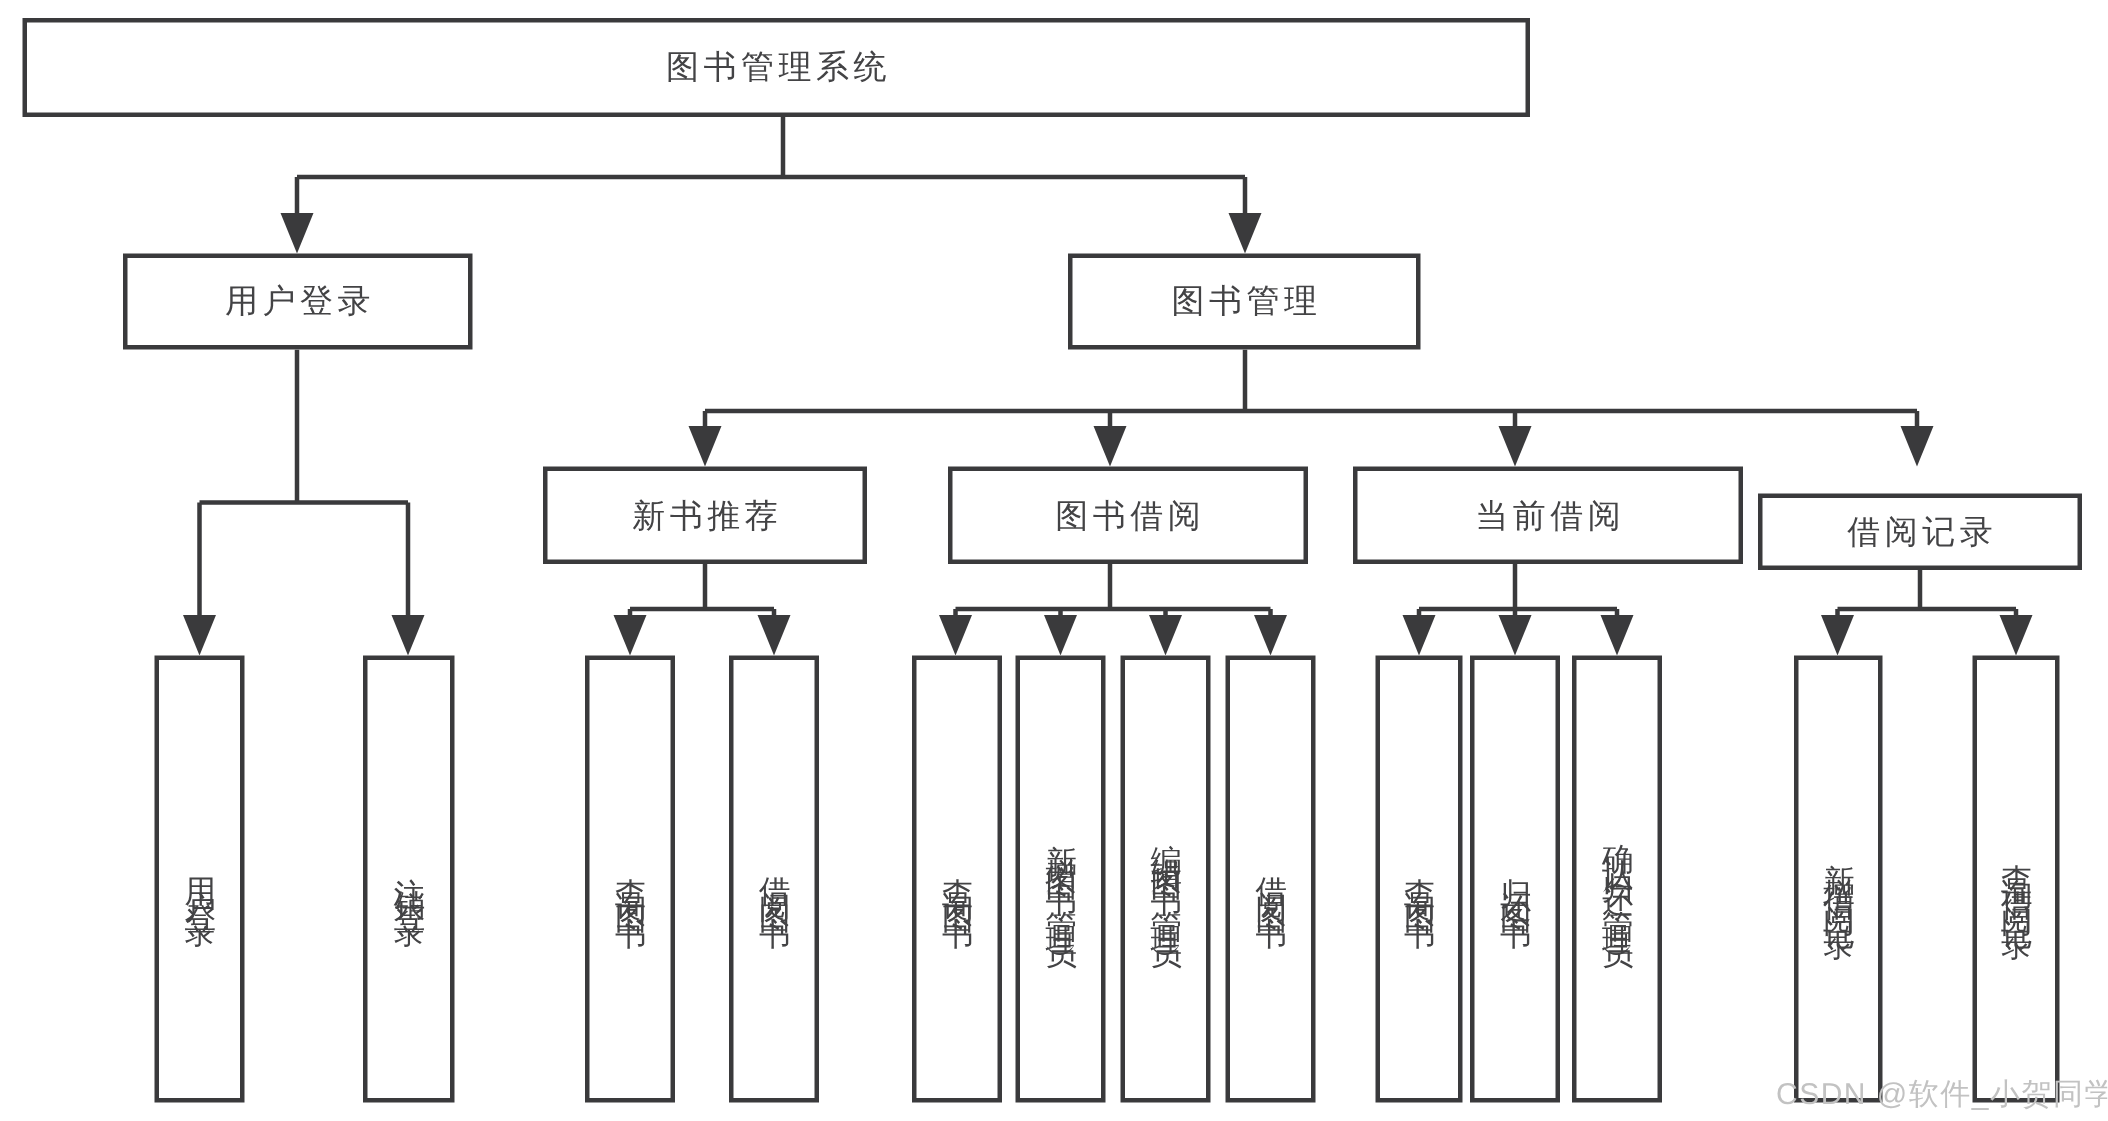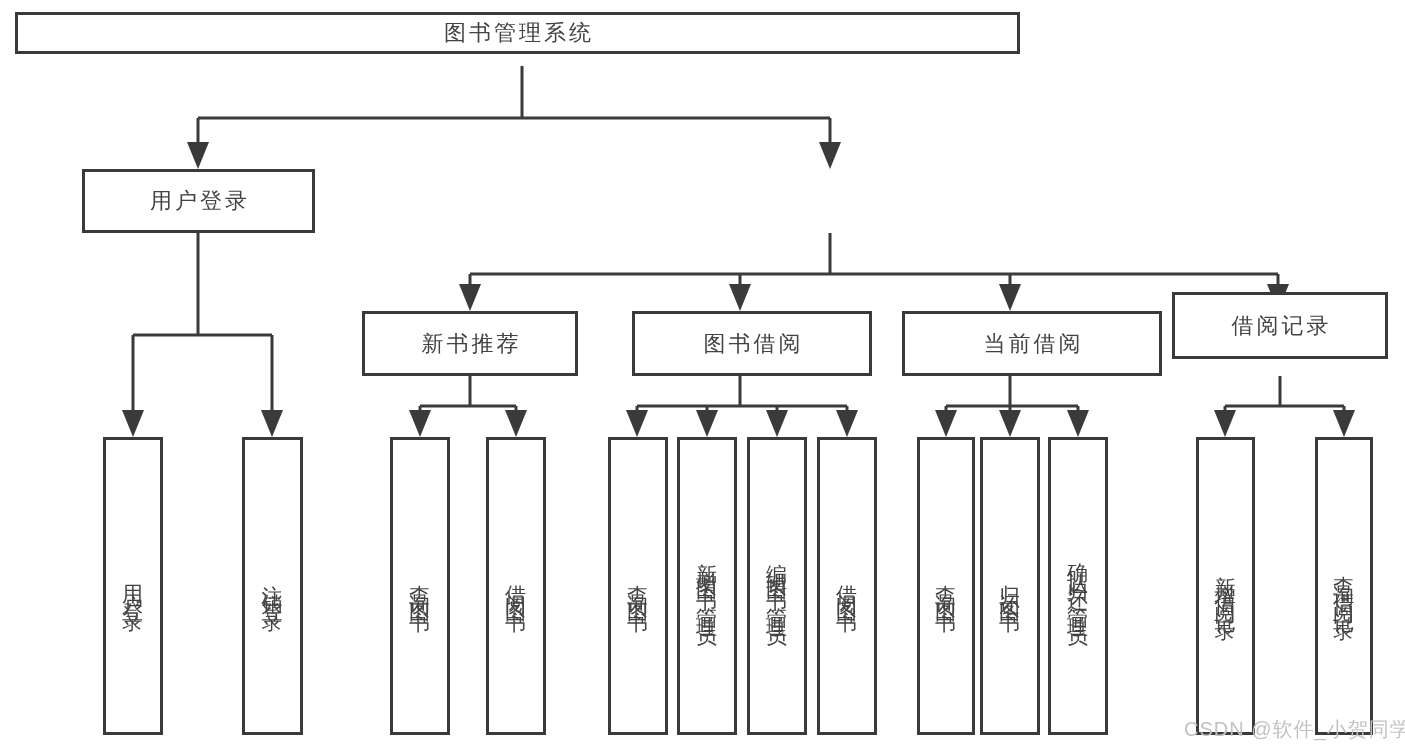--- a/index.html
+++ b/index.html
@@ -107,38 +107,41 @@
       <polygon points="1010,437 999,410 1021,410"></polygon>
       <polygon points="1078,437 1067,410 1089,410"></polygon>
     </g>
     <g>
       <path d="M1280 376 V406 M1225 406 H1344 M1225 406 V426 M1344 406 V426"></path>
       <polygon points="1225,437 1214,410 1236,410"></polygon>
       <polygon points="1344,437 1333,410 1355,410"></polygon>
     </g>
   </svg>
 
-  <div class="box" style="left:15px;top:12px;width:1005px;height:42px">
+  <div class="box" style="left:15px;top:12px;width:1005px;height:66px">
     <span class="hlabel">图书管理系统</span>
   </div>
 
   <div class="box" style="left:82px;top:169px;width:233px;height:64px">
     <span class="hlabel">用户登录</span>
+  </div>
+  <div class="box" style="left:712px;top:169px;width:235px;height:64px">
+    <span class="hlabel">图书管理</span>
   </div>
 
   <div class="box" style="left:362px;top:311px;width:216px;height:65px">
     <span class="hlabel">新书推荐</span>
   </div>
   <div class="box" style="left:632px;top:311px;width:240px;height:65px">
     <span class="hlabel">图书借阅</span>
   </div>
   <div class="box" style="left:902px;top:311px;width:260px;height:65px">
     <span class="hlabel">当前借阅</span>
   </div>
-  <div class="box" style="left:1172px;top:292px;width:216px;height:67px">
+  <div class="box" style="left:1172px;top:329px;width:216px;height:51px">
     <span class="hlabel">借阅记录</span>
   </div>
 
   <div class="box" style="left:103px;top:437px;width:60px;height:298px">
     <span class="vlabel">用户登录</span>
   </div>
   <div class="box" style="left:242px;top:437px;width:61px;height:298px">
     <span class="vlabel">注销登录</span>
   </div>
 

